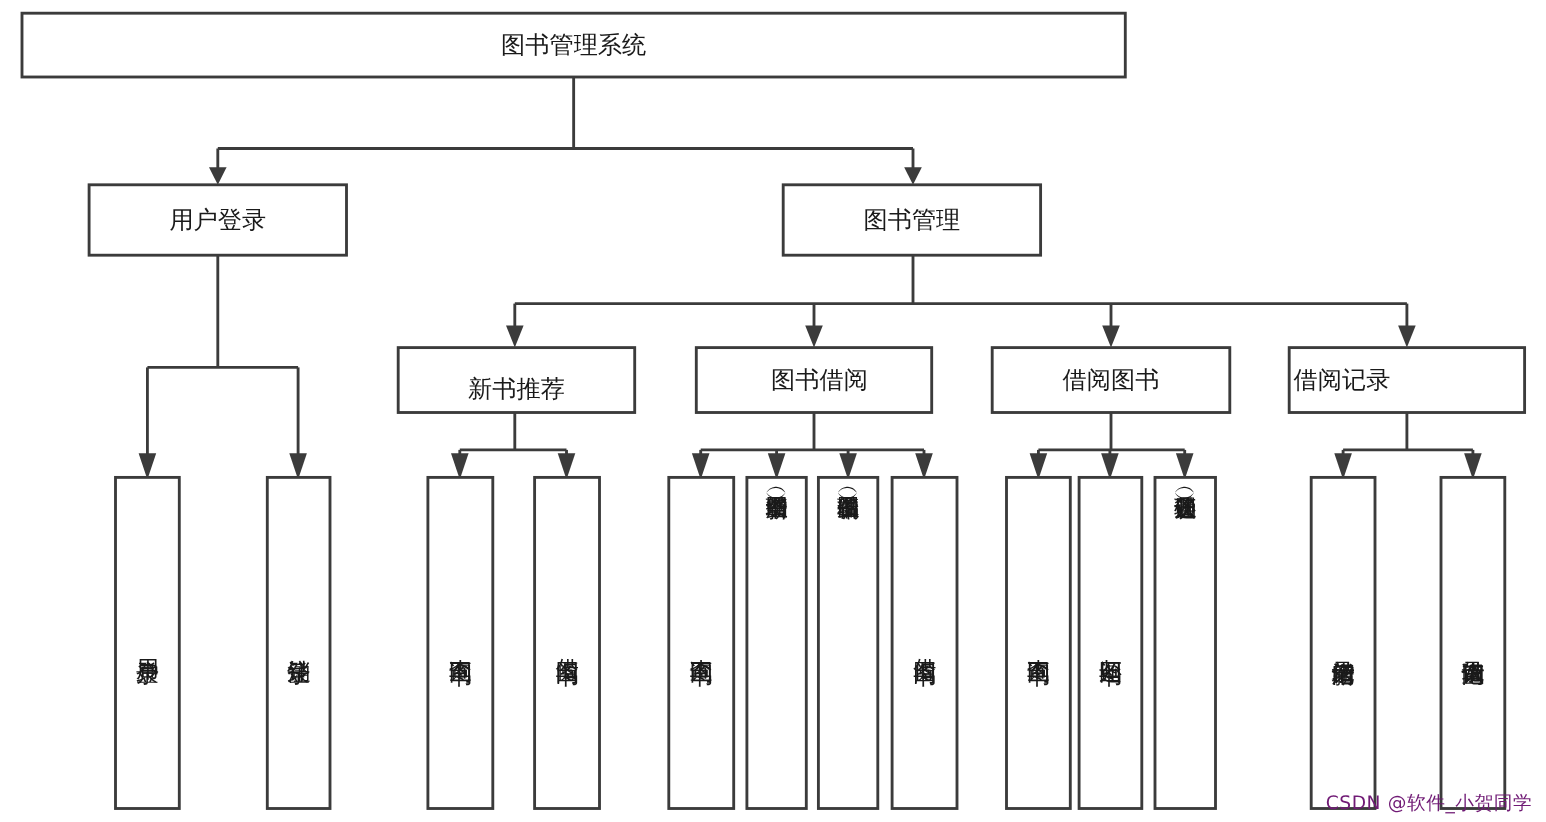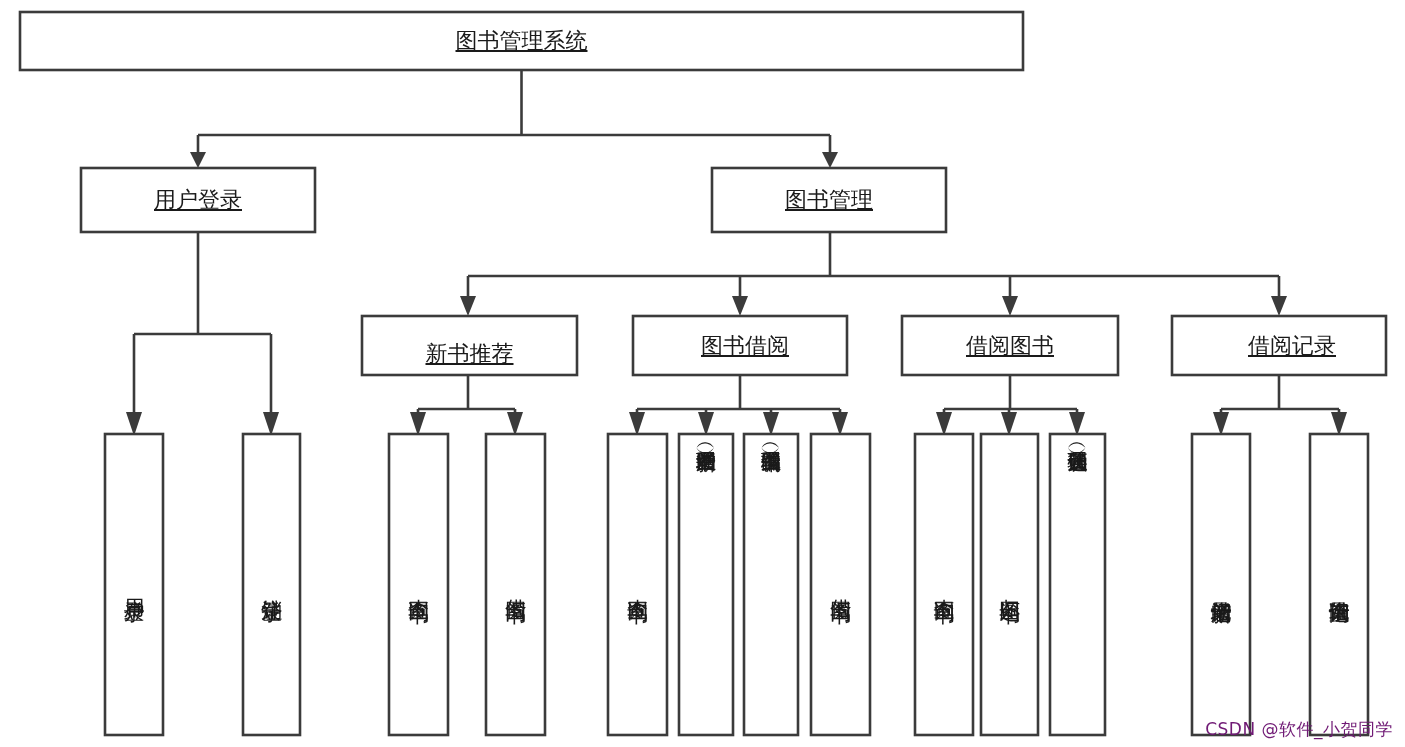--- a/index.html
+++ b/index.html
@@ -60,21 +60,20 @@
   .hlabel {
     position: absolute;
     display: flex;
     align-items: center;
     justify-content: center;
     font-family: "DejaVu Sans", "Liberation Sans", sans-serif;
     font-size: 22px;
     color: #1a1a1a;
     white-space: nowrap;
     pointer-events: none;
-    text-decoration: underline;
   }
   #watermark {
     position: absolute;
     right: 12px;
     bottom: 6px;
     font-family: "DejaVu Sans", "Liberation Sans", sans-serif;
     font-size: 17px;
     color: #701a75;
     letter-spacing: 0.5px;
     user-select: none;
@@ -181,21 +180,21 @@
   </svg>
 
   <div class="hlabel" style="left:20px;  top:12px;  width:1003px; height:58px;">图书管理系统</div>
 
   <div class="hlabel" style="left:81px;  top:168px; width:234px; height:64px;">用户登录</div>
   <div class="hlabel" style="left:712px; top:168px; width:234px; height:64px;">图书管理</div>
 
   <div class="hlabel" style="left:362px; top:324px; width:215px; height:59px;">新书推荐</div>
   <div class="hlabel" style="left:633px; top:316px; width:224px; height:59px;">图书借阅</div>
   <div class="hlabel" style="left:902px; top:316px; width:216px; height:59px;">借阅图书</div>
-  <div class="hlabel" style="left:1204px;top:316px; width:176px; height:59px;">借阅记录</div>
+  <div class="hlabel" style="left:1132px;top:316px; width:176px; height:59px;">借阅记录</div>
 
   <div class="vlabel" style="left:105px;  top:434px; width:58px; height:301px;">用户登录</div>
   <div class="vlabel" style="left:243px;  top:434px; width:57px; height:301px;">注销登录</div>
 
   <div class="vlabel" style="left:389px;  top:434px; width:59px; height:301px;">查询图书</div>
   <div class="vlabel" style="left:486px;  top:434px; width:59px; height:301px;">借阅图书</div>
 
   <div class="vlabel" style="left:608px;  top:434px; width:59px; height:301px;">查询图书</div>
   <div class="vlabel" style="left:679px;  top:436px; width:54px; height:297px; justify-content:flex-start; font-size:20px; letter-spacing:0px;">新增图书（管理员）</div>
   <div class="vlabel" style="left:744px;  top:436px; width:54px; height:297px; justify-content:flex-start; font-size:20px; letter-spacing:0px;">编辑图书（管理员）</div>

